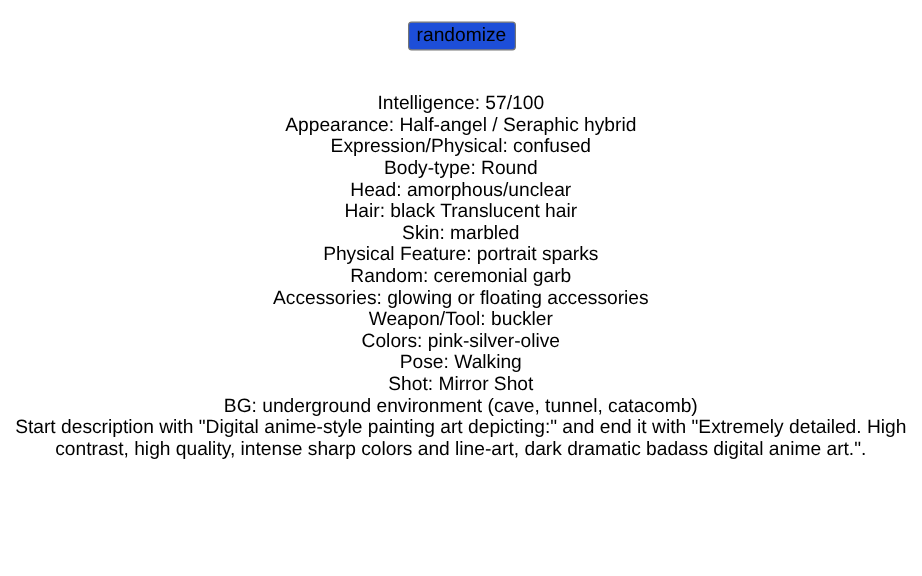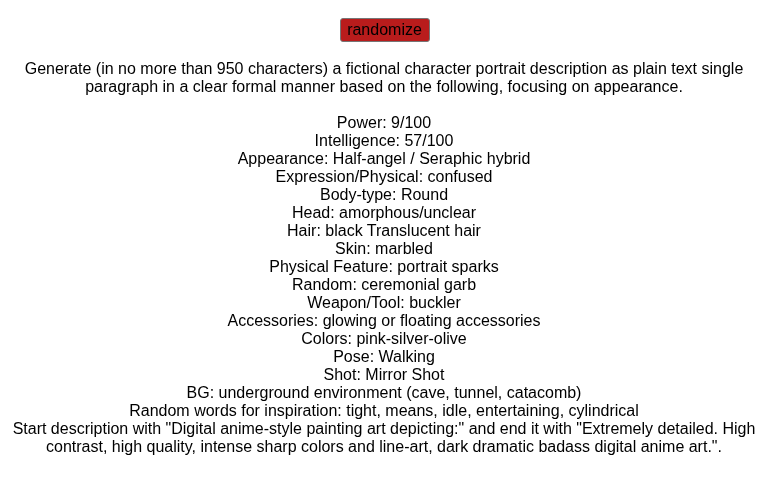--- a/index.html
+++ b/index.html
@@ -20,21 +20,21 @@
     .btn-wrap {
       padding-top: 18px;
       height: 24px;
     }
     button.randomize {
       font-family: "Liberation Sans", sans-serif;
       font-size: 16px;
       line-height: 18px;
       height: 24px;
       padding: 1px 6px;
-      background: #b91c1c;
+      background: #1d4ed8;
       color: #000;
       border: 1px solid #767676;
       border-radius: 3px;
       box-sizing: border-box;
       width: 90px;
       margin-left: 1px;
       cursor: pointer;
     }
     .prompt {
       margin: 0 auto;
@@ -56,33 +56,30 @@
     }
   </style>
 </head>
 <body>
 
 <div class="btn-wrap">
   <button class="randomize">randomize</button>
 </div>
 
 <div class="prompt">
-  <p class="intro">Generate (in no more than 950 characters) a fictional character portrait description as plain text single paragraph in a clear formal manner based on the following, focusing on appearance.</p>
   <div class="spacer"></div>
-  <span class="attr-line">Power: 9/100</span>
   <span class="attr-line">Intelligence: 57/100</span>
   <span class="attr-line">Appearance: Half-angel / Seraphic hybrid</span>
   <span class="attr-line">Expression/Physical: confused</span>
   <span class="attr-line">Body-type: Round</span>
   <span class="attr-line">Head: amorphous/unclear</span>
   <span class="attr-line">Hair: black Translucent hair</span>
   <span class="attr-line">Skin: marbled</span>
   <span class="attr-line">Physical Feature: portrait sparks</span>
   <span class="attr-line">Random: ceremonial garb</span>
+  <span class="attr-line">Accessories: glowing or floating accessories</span>
   <span class="attr-line">Weapon/Tool: buckler</span>
-  <span class="attr-line">Accessories: glowing or floating accessories</span>
   <span class="attr-line">Colors: pink-silver-olive</span>
   <span class="attr-line">Pose: Walking</span>
   <span class="attr-line">Shot: Mirror Shot</span>
   <span class="attr-line">BG: underground environment (cave, tunnel, catacomb)</span>
-  <span class="attr-line">Random words for inspiration: tight, means, idle, entertaining, cylindrical</span>
   <span class="closing">Start description with "Digital anime-style painting art depicting:" and end it with "Extremely detailed. High contrast, high quality, intense sharp colors and line-art, dark dramatic badass digital anime art.".</span>
 </div>
 
 </body></html>

